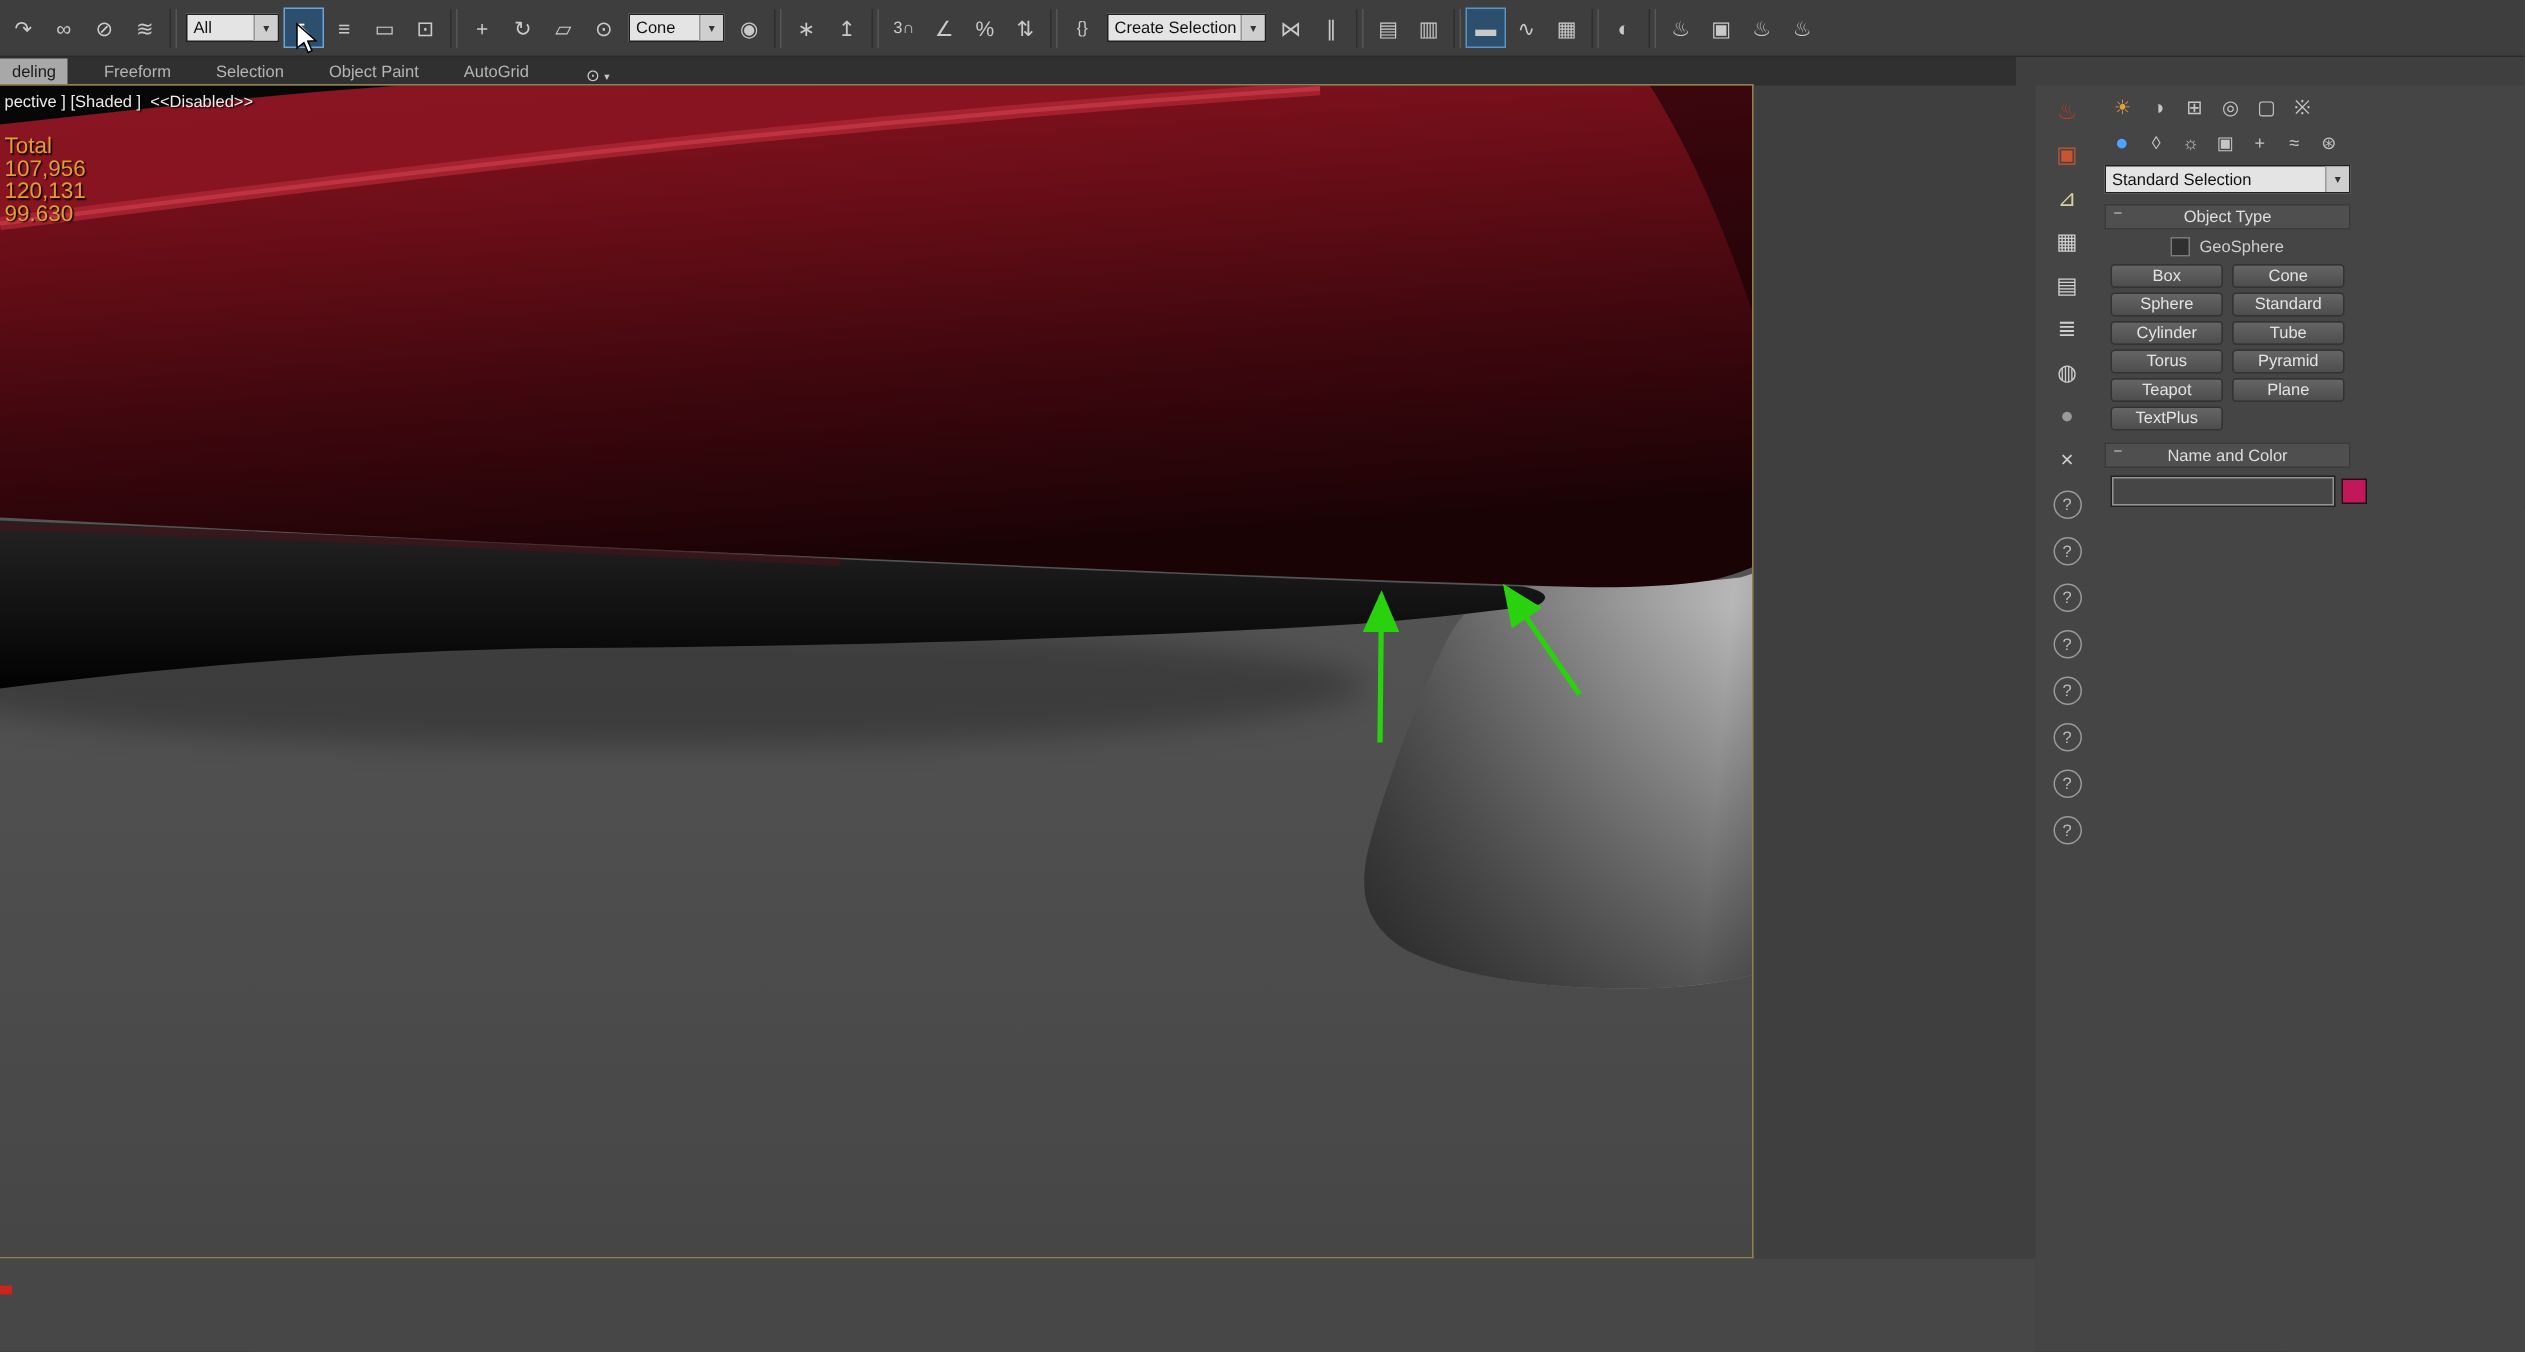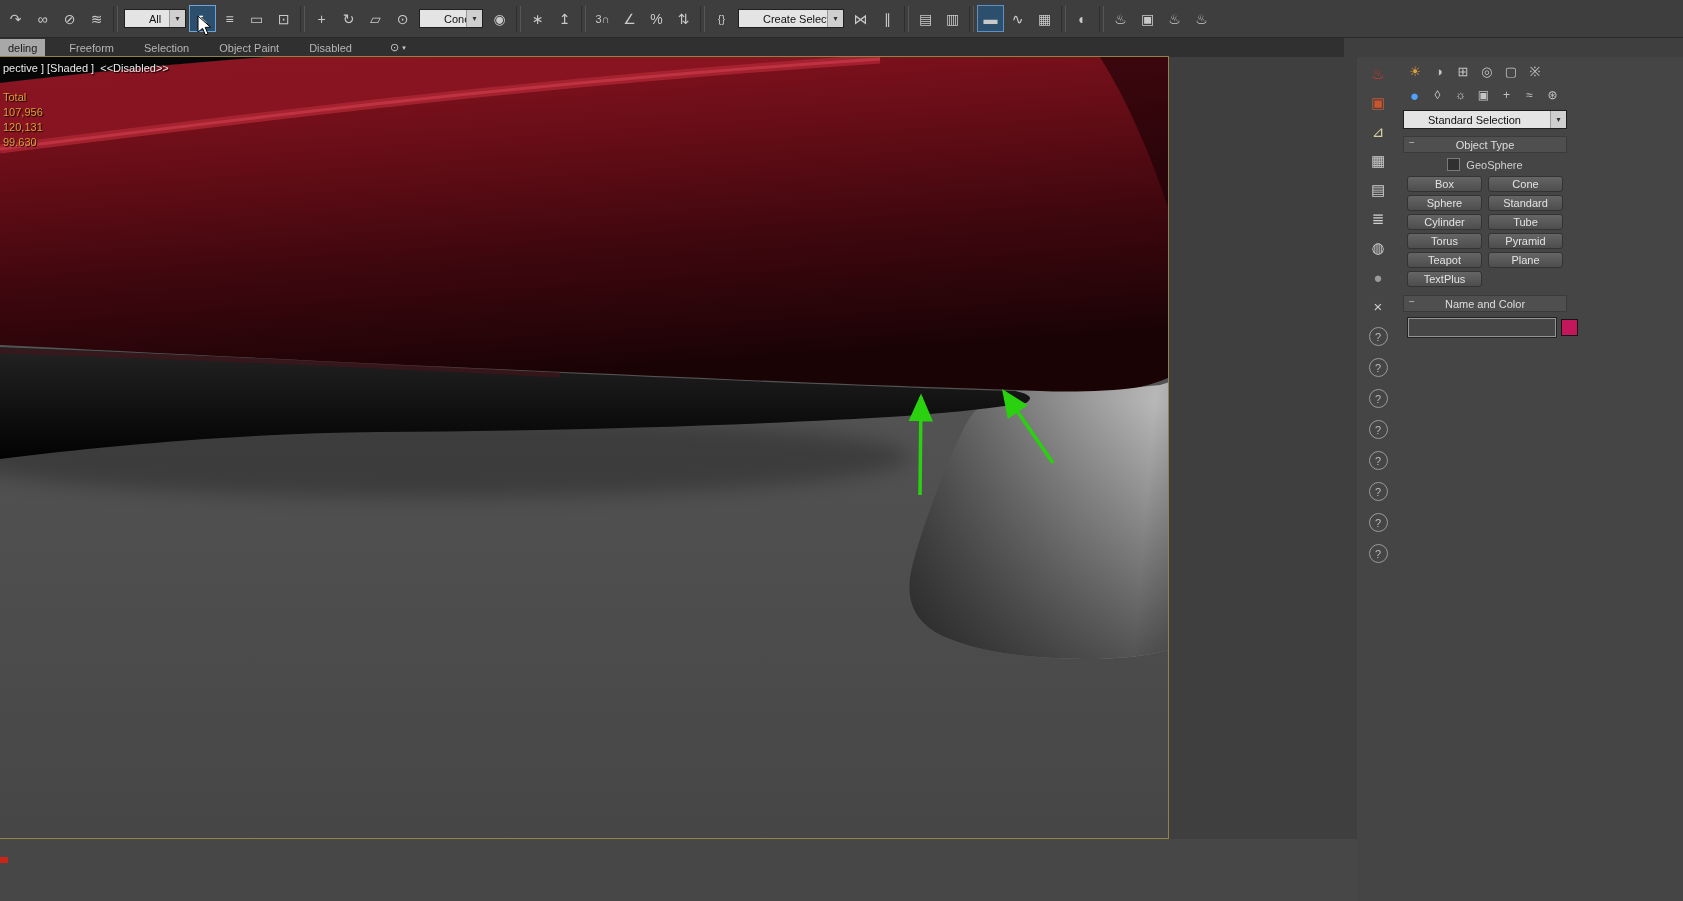--- a/index.html
+++ b/index.html
@@ -9,39 +9,39 @@
   #toolbar{position:absolute;left:0;top:0;width:1683px;height:38px;background:#3e3e3e;
     border-bottom:1px solid #2a2a2a;display:flex;align-items:center;padding-left:2px;box-sizing:border-box;}
   .ti{display:flex;align-items:center;justify-content:center;width:27px;height:27px;color:#c9c9c9;
     font-size:14px;flex:none;border:1px solid transparent;box-sizing:border-box;}
   .ti.small{font-size:11px;}
   .ti.active{background:#2c4f6e;border:1px solid #6ea3d8;color:#fff;}
   .ti.blue{background:#2c4f6e;border:1px solid #5d90c4;}
   .sep{width:3px;height:26px;border-left:1px solid #2e2e2e;border-right:1px solid #565656;margin:0 3px;flex:none;}
   .dd{height:19px;background:#e4e4e4;border:1px solid #1f1f1f;display:flex;align-items:center;
     font-size:11px;color:#111;flex:none;margin:0 3px;box-sizing:border-box;}
-  .dd-t{padding:0 4px;flex:1;white-space:nowrap;overflow:hidden;margin-left:20px;}
+  .dd-t{padding:0 4px;flex:1;white-space:nowrap;overflow:hidden;}
   .dd-a{width:15px;height:100%;background:#cfcfcf;border-left:1px solid #9a9a9a;display:flex;
     align-items:center;justify-content:center;font-size:8px;color:#333;flex:none;}
   .w62{width:62px;} .w64{width:64px;} .w106{width:106px;}
 
   
   #ribbon{position:absolute;left:0;top:38px;width:1344px;height:19px;background:#303030;display:flex;
-    align-items:center;font-size:11px;color:#b5b5b5;}
+    align-items:flex-end;font-size:11px;color:#b5b5b5;}
   .rtab{padding:3px 10px;margin-right:10px;white-space:nowrap;}
   .rtab.active{background:#a8a8a8;color:#1a1a1a;margin-right:14px;padding:3px 8px;}
   .rfly{margin-left:18px;display:flex;align-items:center;gap:3px;color:#c9c9c9;font-size:11px;}
   .rfly .car{font-size:7px;}
 
   
   #viewport{position:absolute;left:0;top:56px;width:1169px;height:783px;background:#525252;
     border:1px solid #8f8348;border-left:none;box-sizing:border-box;overflow:hidden;}
   #vpsvg{position:absolute;left:0;top:0;}
   .vp-label{position:absolute;left:3px;top:5px;font-size:11px;color:#ececec;text-shadow:1px 1px 1px #000;white-space:pre;}
-  .vp-stats{position:absolute;left:3px;top:33px;font-size:11px;color:#e09c35;line-height:15px;text-shadow:1px 1px 1px #000;}
+  .vp-stats{position:absolute;left:3px;top:33px;font-size:15px;color:#e09c35;line-height:15px;text-shadow:1px 1px 1px #000;}
   .vp-stats .gap{margin-top:0;}
 
   
   #bottom{position:absolute;left:0;top:839px;width:1357px;height:62px;background:#474747;}
   #redmark{position:absolute;left:0;top:18px;width:8px;height:6px;background:#cc2418;}
 
   
   #right{position:absolute;left:1357px;top:57px;width:326px;height:844px;background:#454545;}
 
   
@@ -138,21 +138,21 @@
     <span class="ti">▣</span>
     <span class="ti">♨</span>
     <span class="ti">♨</span>
   </div>
 
   <div id="ribbon">
     <span class="rtab active">deling</span>
     <span class="rtab">Freeform</span>
     <span class="rtab">Selection</span>
     <span class="rtab">Object Paint</span>
-    <span class="rtab">Disabled</span>
+    <span class="rtab">AutoGrid</span>
     <span class="rfly">
       <span>⊙</span>
       <span class="car">▾</span>
     </span>
   </div>
 
   <div id="viewport">
     <svg id="vpsvg" width="1356" height="781" viewBox="0 0 1356 781">
       <defs>
         <linearGradient id="bgG" x1="0" y1="0" x2="0" y2="1">

